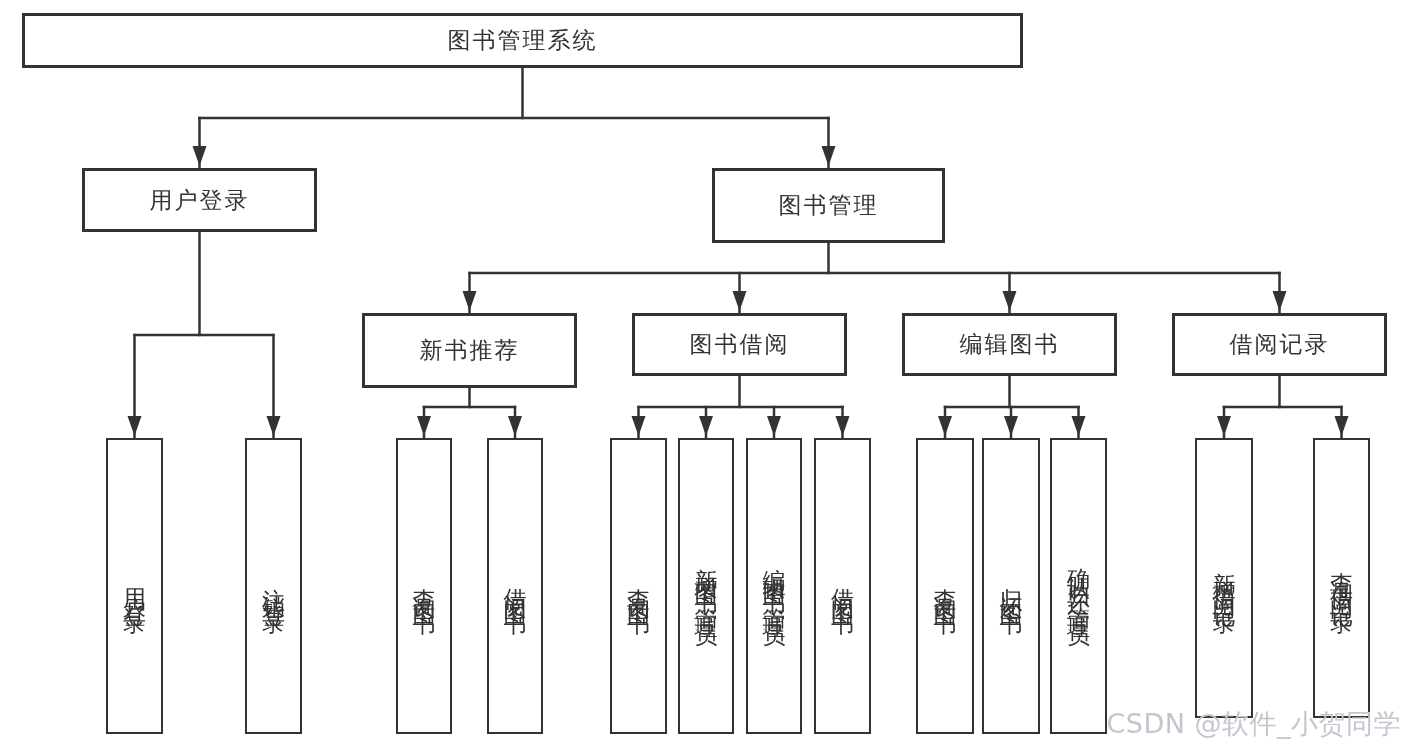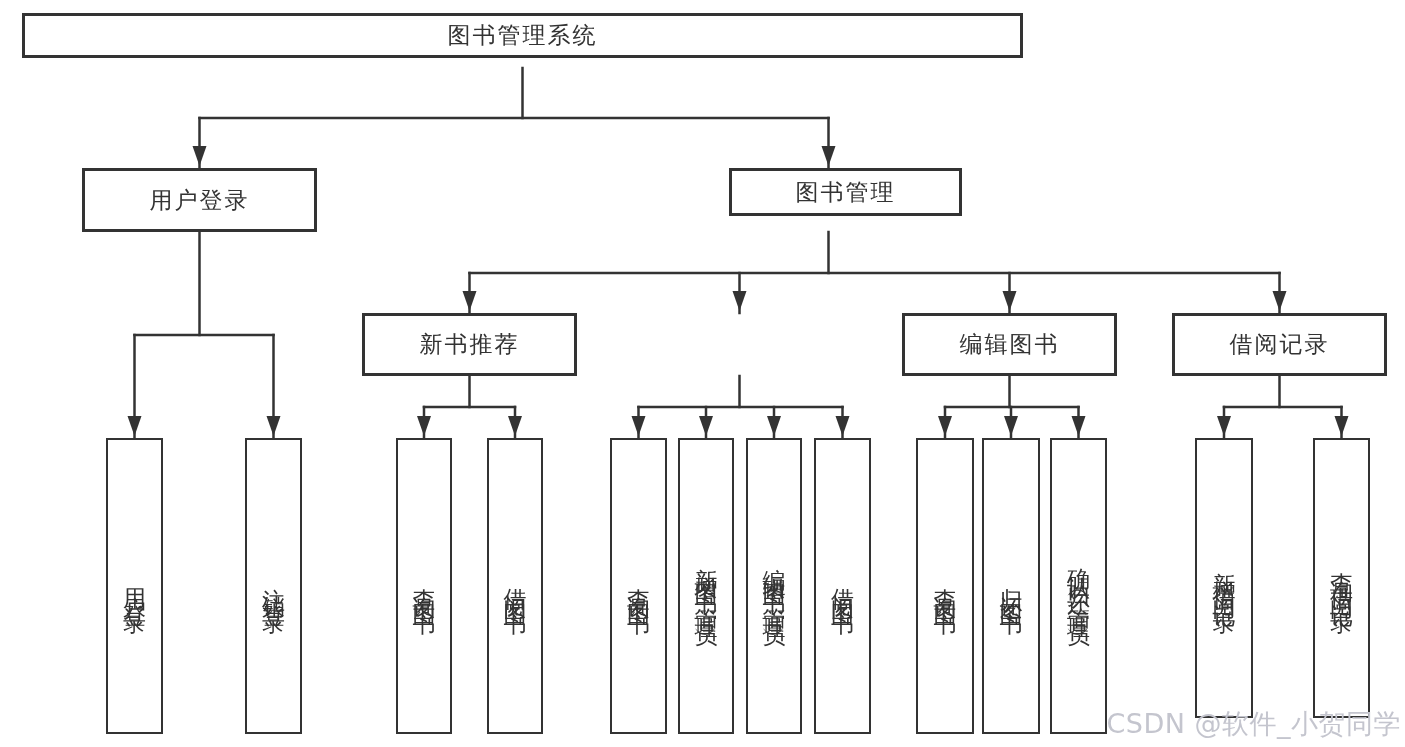--- a/index.html
+++ b/index.html
@@ -105,37 +105,40 @@
       <line x1="1078.5" y1="407" x2="1078.5" y2="438" stroke="#333333" stroke-width="2.5" stroke-linecap="square"></line>
       <polygon points="1071.5,416 1085.5,416 1078.5,436" fill="#333333"></polygon>
       <line x1="1279.5" y1="376" x2="1279.5" y2="407" stroke="#333333" stroke-width="2.5" stroke-linecap="square"></line>
       <line x1="1224" y1="407" x2="1341.5" y2="407" stroke="#333333" stroke-width="2.5" stroke-linecap="square"></line>
       <line x1="1224" y1="407" x2="1224" y2="438" stroke="#333333" stroke-width="2.5" stroke-linecap="square"></line>
       <polygon points="1217,416 1231,416 1224,436" fill="#333333"></polygon>
       <line x1="1341.5" y1="407" x2="1341.5" y2="438" stroke="#333333" stroke-width="2.5" stroke-linecap="square"></line>
       <polygon points="1334.5,416 1348.5,416 1341.5,436" fill="#333333"></polygon>
     </svg>
   <div id="nodes-layer">
-      <div class="box horizontal" style="left: 22px; top: 13px; width: 1001px; height: 45px; background: rgb(255, 255, 255); border-color: rgb(51, 51, 51); color: rgb(51, 51, 51);">
+      <div class="box horizontal" style="left: 22px; top: 13px; width: 1001px; height: 55px; background: rgb(255, 255, 255); border-color: rgb(51, 51, 51); color: rgb(51, 51, 51);">
         <span class="label">图书管理系统</span>
       </div>
       <div class="box horizontal" style="left: 82px; top: 168px; width: 235px; height: 64px; background: rgb(255, 255, 255); border-color: rgb(51, 51, 51); color: rgb(51, 51, 51);">
         <span class="label">用户登录</span>
       </div>
-      <div class="box horizontal" style="left: 712px; top: 168px; width: 233px; height: 48px; background: rgb(255, 255, 255); border-color: rgb(51, 51, 51); color: rgb(51, 51, 51); margin-left: 17px;">
+      <div class="box horizontal" style="left: 712px; top: 168px; width: 233px; height: 75px; background: rgb(255, 255, 255); border-color: rgb(51, 51, 51); color: rgb(51, 51, 51);">
         <span class="label">图书管理</span>
       </div>
       <div class="box vertical" style="left: 106px; top: 438px; width: 57px; height: 296px; background: rgb(255, 255, 255); border-color: rgb(51, 51, 51); color: rgb(51, 51, 51);">
         <span class="label">用户登录</span>
       </div>
       <div class="box vertical" style="left: 245px; top: 438px; width: 57px; height: 296px; background: rgb(255, 255, 255); border-color: rgb(51, 51, 51); color: rgb(51, 51, 51);">
         <span class="label">注销登录</span>
       </div>
-      <div class="box horizontal" style="left: 362px; top: 313px; width: 215px; height: 63px; background: rgb(255, 255, 255); border-color: rgb(51, 51, 51); color: rgb(51, 51, 51);">
+      <div class="box horizontal" style="left: 362px; top: 313px; width: 215px; height: 75px; background: rgb(255, 255, 255); border-color: rgb(51, 51, 51); color: rgb(51, 51, 51);">
         <span class="label">新书推荐</span>
+      </div>
+      <div class="box horizontal" style="left: 632px; top: 313px; width: 215px; height: 63px; background: rgb(255, 255, 255); border-color: rgb(51, 51, 51); color: rgb(51, 51, 51);">
+        <span class="label">图书借阅</span>
       </div>
       <div class="box horizontal" style="left: 902px; top: 313px; width: 215px; height: 63px; background: rgb(255, 255, 255); border-color: rgb(51, 51, 51); color: rgb(51, 51, 51);">
         <span class="label">编辑图书</span>
       </div>
       <div class="box horizontal" style="left: 1172px; top: 313px; width: 215px; height: 63px; background: rgb(255, 255, 255); border-color: rgb(51, 51, 51); color: rgb(51, 51, 51);">
         <span class="label">借阅记录</span>
       </div>
       <div class="box vertical" style="left: 396px; top: 438px; width: 56px; height: 296px; background: rgb(255, 255, 255); border-color: rgb(51, 51, 51); color: rgb(51, 51, 51);">
         <span class="label">查询图书</span>
       </div>

